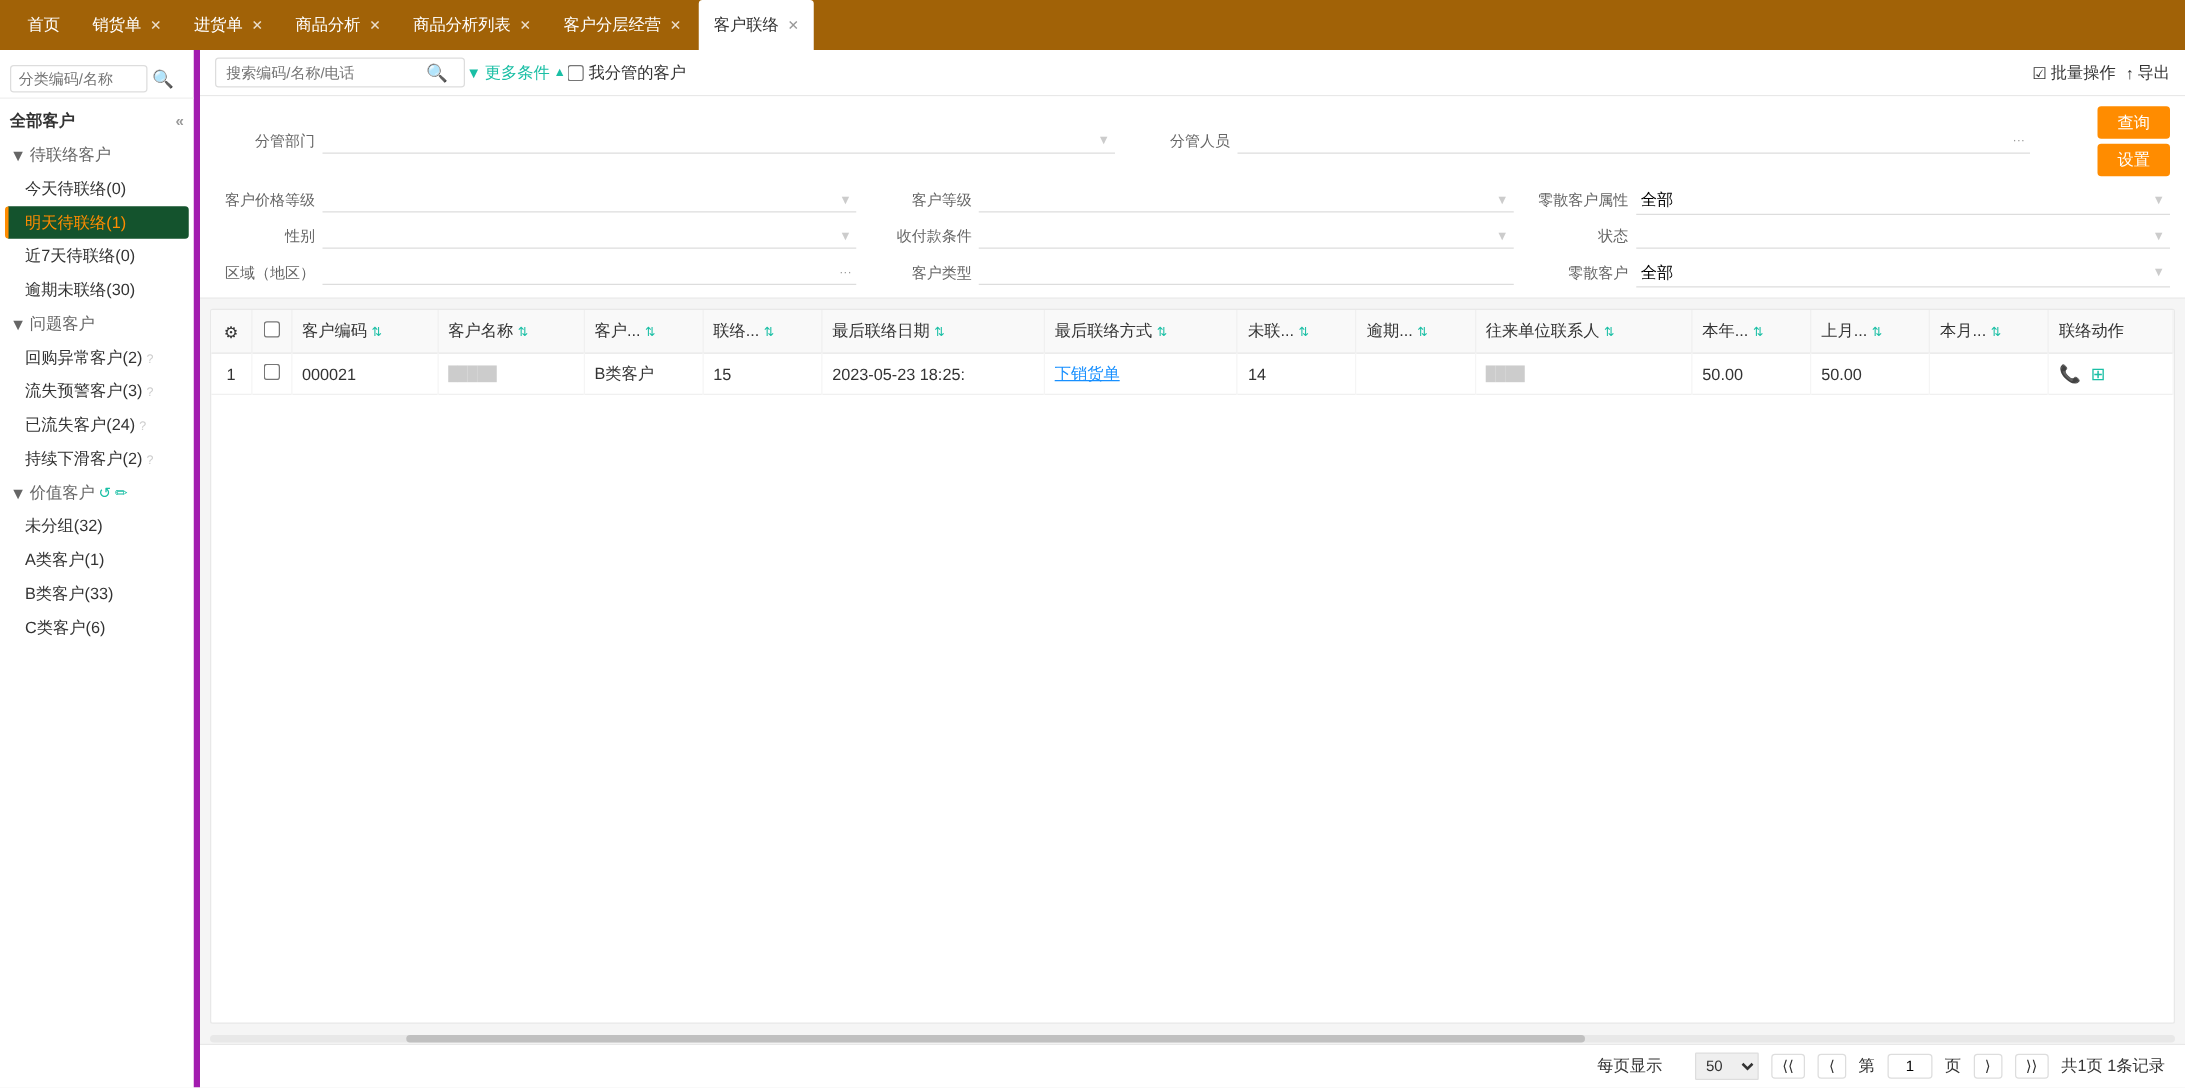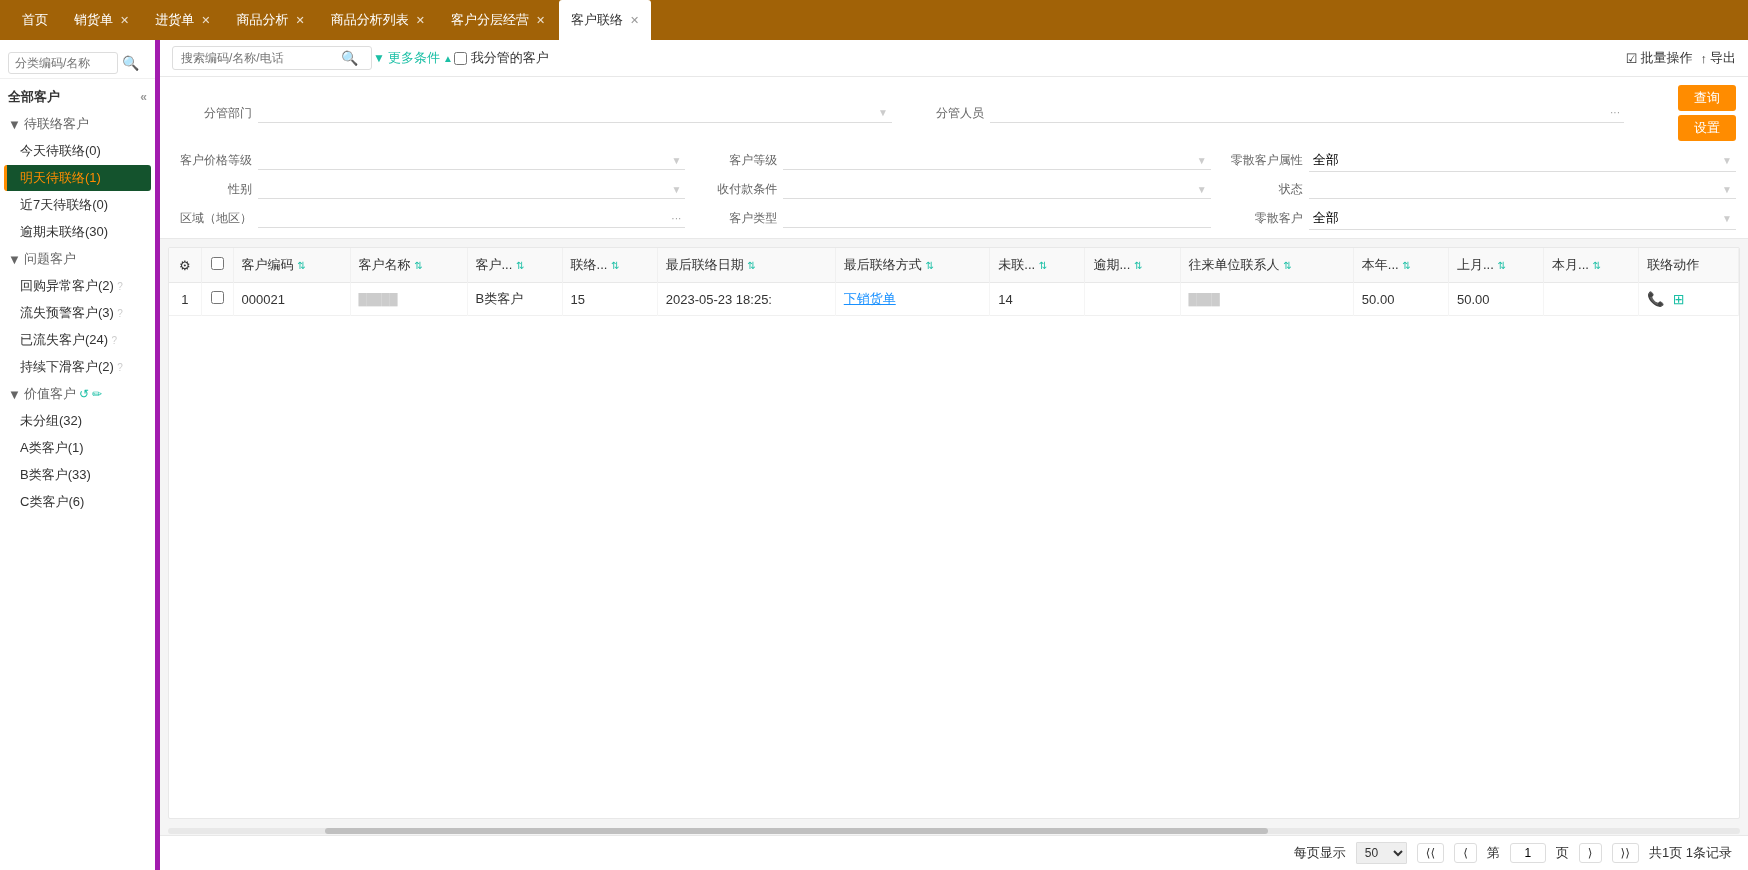--- a/index.html
+++ b/index.html
@@ -289,20 +289,21 @@
       gap: 10px;
       font-size: 12px;
       color: #333;
     }
     .page-size-select {
       border: 1px solid #ddd;
       border-radius: 1px;
       padding: 2px 4px;
       font-size: 12px;
       color: #333;
+      margin-left: 16px;
     }
     .page-btn {
       border: 1px solid #ddd;
       background: #fff;
       padding: 2px 8px;
       cursor: pointer;
       border-radius: 3px;
       color: #333;
       font-size: 12px;
     }

